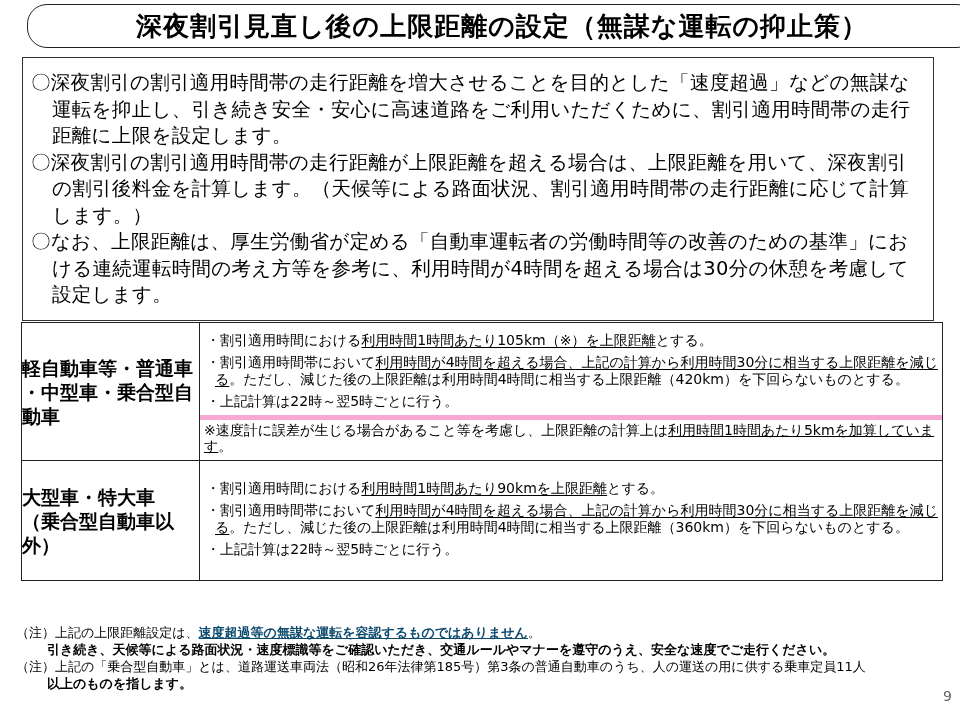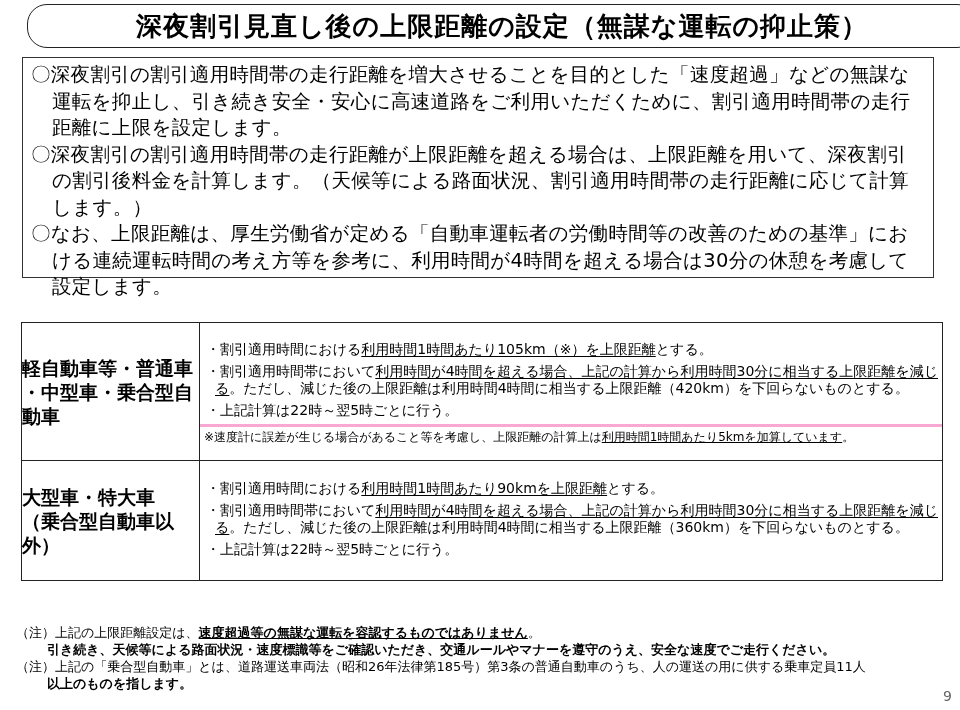--- a/index.html
+++ b/index.html
@@ -9,22 +9,22 @@
   .title-box {
     position: absolute; left: 3px; top: 4px; width: 950px; height: 44px;
     border: 1.5px solid #222; border-radius: 20px;
     display: flex; align-items: center; justify-content: center; margin-left: 24px;
   }
   .title-box h1 {
     font-size: 26px; font-weight: bold; letter-spacing: 1px; white-space: nowrap;
   }
 
   .intro-box {
-    position: absolute; left: 22px; top: 57px; width: 912px; height: 221px;
-    border: 1.5px solid #333; padding: 4px 8px;
+    position: absolute; left: 22px; top: 57px; width: 912px; height: 264px;
+    border: 1.5px solid #333; padding: 12px 8px;
   }
   .bullet {
     font-size: 19.5px; line-height: 26.5px; padding-left: 21px; text-indent: -21px;
     letter-spacing: 0.3px;
   }
 
   table.limits {
     position: absolute; left: 21px; top: 322px; width: 922px;
     border-collapse: collapse; table-layout: fixed;
   }
@@ -37,30 +37,30 @@
   col.c1 { width: 178px; }
   .vehicle-cell {
     text-align: left; font-size: 19px; font-weight: bold; line-height: 24px;
   }
   .rule-cell { padding: 1px 4px 2px 6px; }
   .rule {
     font-size: 14px; line-height: 17px; padding-left: 9px; text-indent: -9px; margin: 3px 0 5px 0;
   }
   .rule u { text-decoration: underline; text-underline-offset: 2px; }
   .rule-note {
-    font-size: 12px; line-height: 16px; border-top: 3px solid #f9a8d4; padding-top: 2px; margin: 0 -4px 0 -6px; padding-left: 4px;
+    font-size: 14px; line-height: 16px; border-top: 5px solid #f9a8d4; padding-top: 2px; margin: 0 -4px 0 -6px; padding-left: 4px;
   }
 
   .notes {
     position: absolute; left: 16px; top: 624px; width: 930px;
     font-size: 13px; line-height: 17px;
   }
   .note-line { white-space: nowrap; }
   .note-indent { padding-left: 31px; font-weight: bold; }
-  .red-u { color: #000000; font-weight: bold; text-decoration: underline; }
+  .red-u { color: #0c4a6e; font-weight: bold; text-decoration: underline; }
 
   .page-num {
     position: absolute; right: 8px; bottom: 6px; font-size: 14px; color: #666;
   }
 </style>
 </head>
 <body>
 
 <div class="title-box">
   <h1>深夜割引見直し後の上限距離の設定（無謀な運転の抑止策）</h1>

